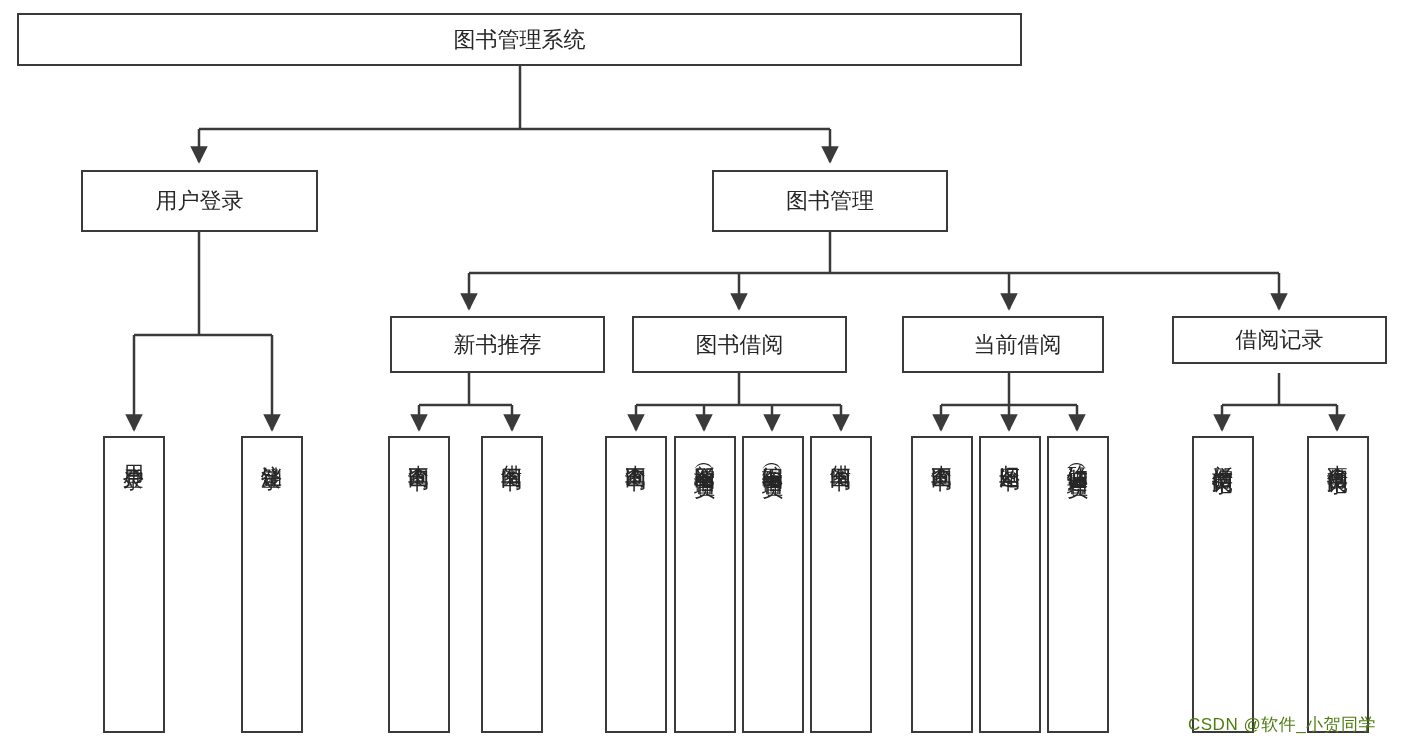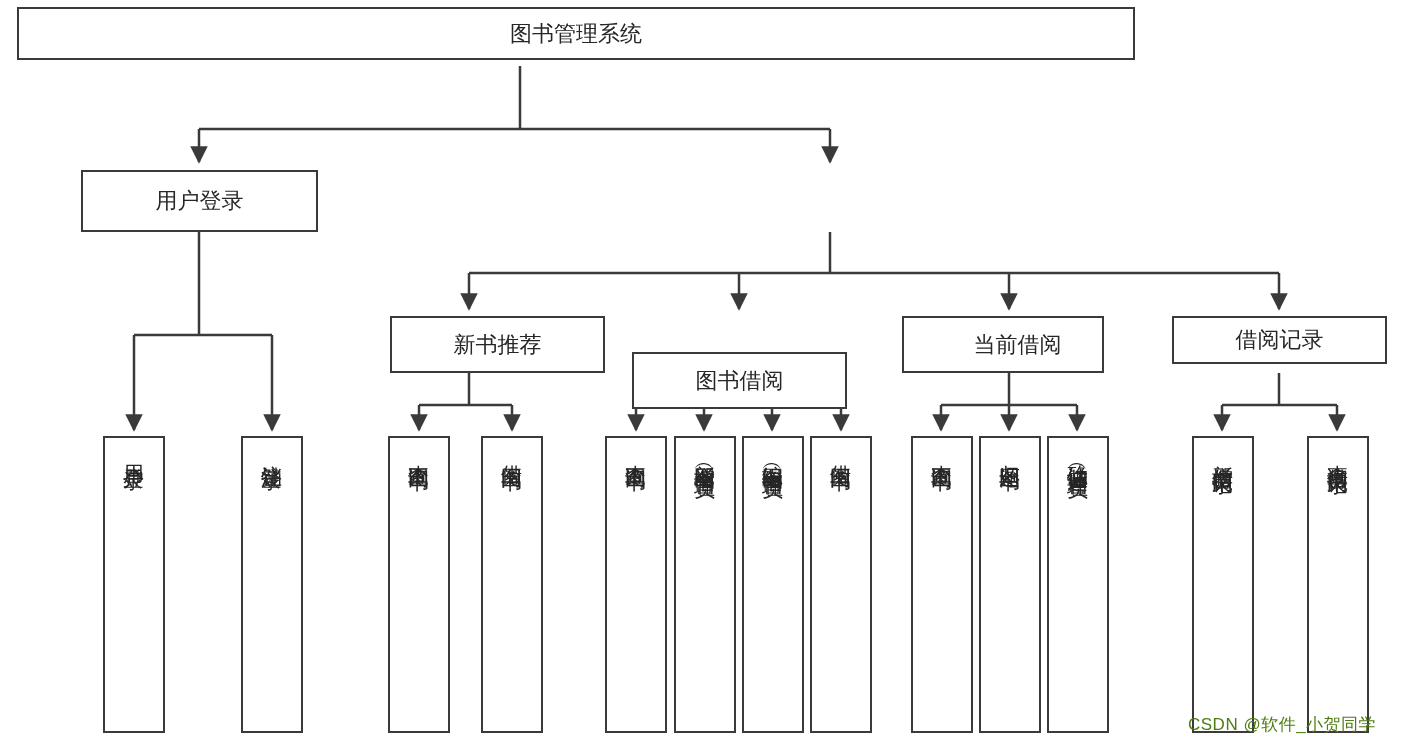--- a/index.html
+++ b/index.html
@@ -99,32 +99,35 @@
       <path d="M 1009 405 L 1009 430" marker-end="url(#arrow)"></path>
       <path d="M 1077 405 L 1077 430" marker-end="url(#arrow)"></path>
 
       <path d="M 1279 373 L 1279 405"></path>
       <path d="M 1222 405 L 1337 405"></path>
       <path d="M 1222 405 L 1222 430" marker-end="url(#arrow)"></path>
       <path d="M 1337 405 L 1337 430" marker-end="url(#arrow)"></path>
     </g>
   </svg>
 
-  <div class="node root" style="left:17px;top:7px;width:1118px;height:53px;">
+  <div class="node root" style="left:17px;top:13px;width:1005px;height:53px;">
     <span class="lbl">图书管理系统</span>
   </div>
 
   <div class="node h-node" style="left:81px;top:170px;width:237px;height:62px;">
     <span class="lbl">用户登录</span>
   </div>
+  <div class="node h-node" style="left:712px;top:170px;width:236px;height:62px;">
+    <span class="lbl">图书管理</span>
+  </div>
 
   <div class="node h-node" style="left:362px;top:316px;width:215px;height:57px;margin-left:28px;">
     <span class="lbl">新书推荐</span>
   </div>
-  <div class="node h-node" style="left:632px;top:316px;width:215px;height:57px;margin-top:36px;">
+  <div class="node h-node" style="left:632px;top:316px;width:215px;height:57px;">
     <span class="lbl">图书借阅</span>
   </div>
   <div class="node h-node" style="left:902px;top:316px;width:202px;height:57px;padding-left:29px;">
     <span class="lbl">当前借阅</span>
   </div>
   <div class="node h-node" style="left:1172px;top:316px;width:215px;height:48px;">
     <span class="lbl">借阅记录</span>
   </div>
 
   <div class="node leaf" style="left:103px;top:436px;width:62px;height:297px;">

